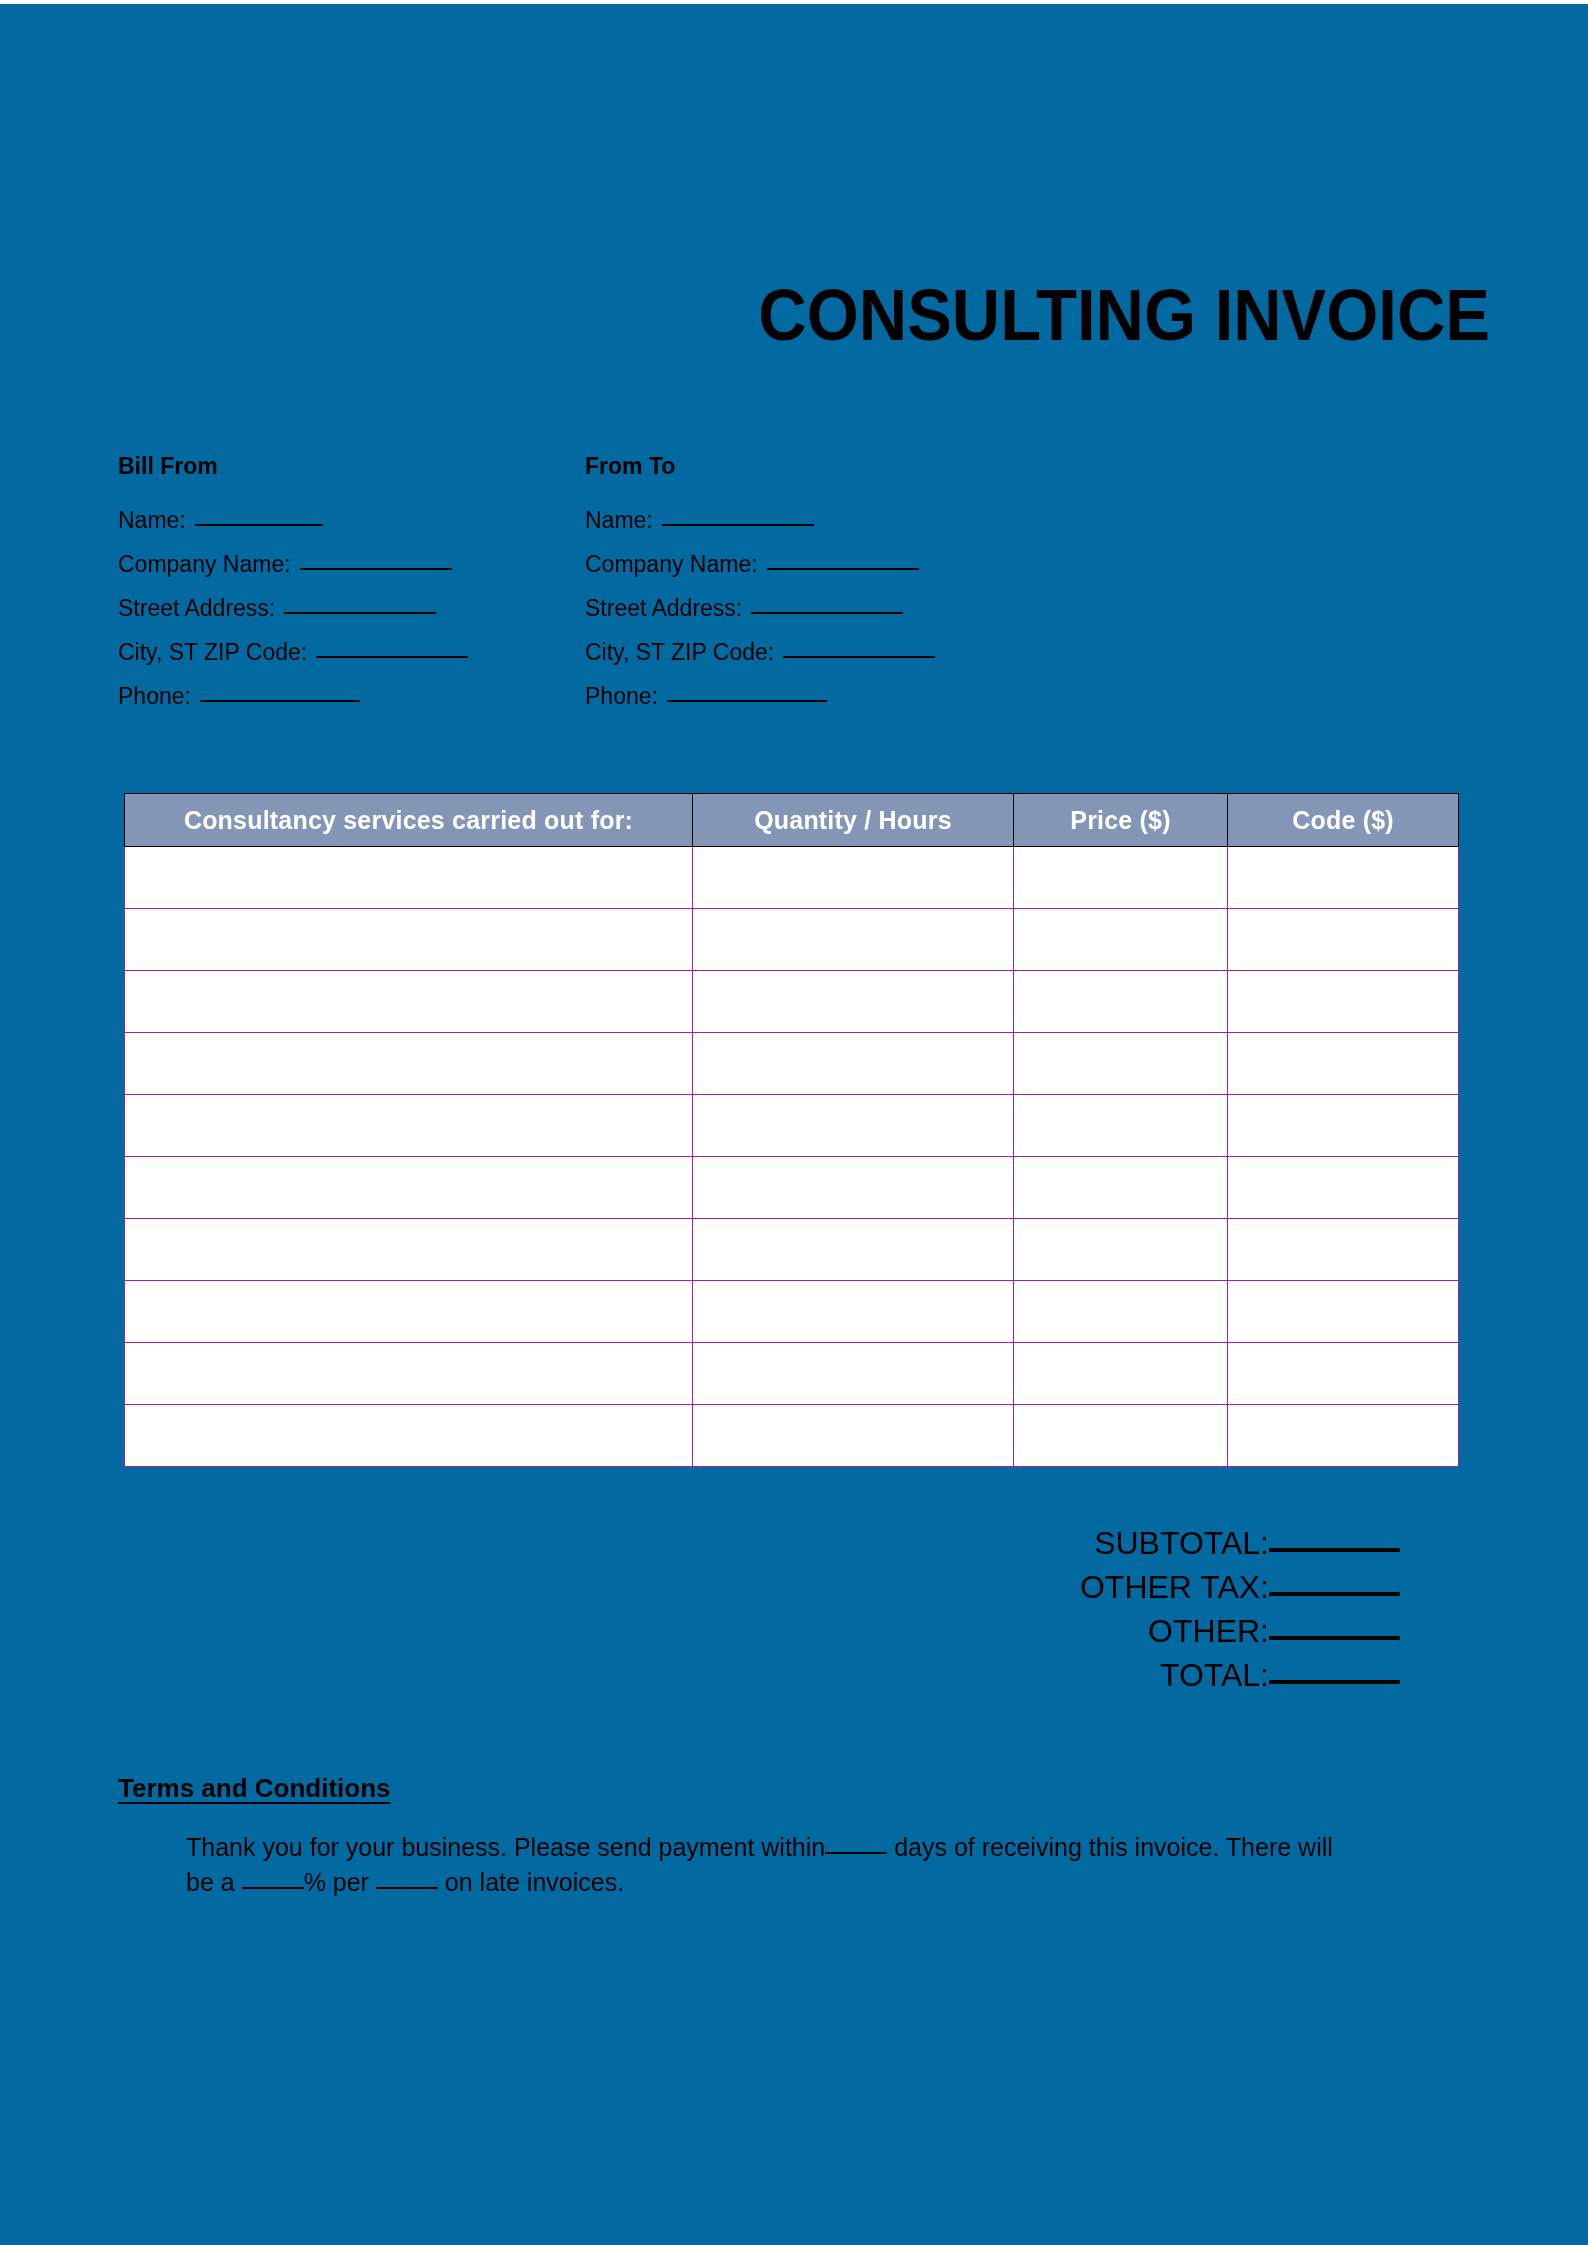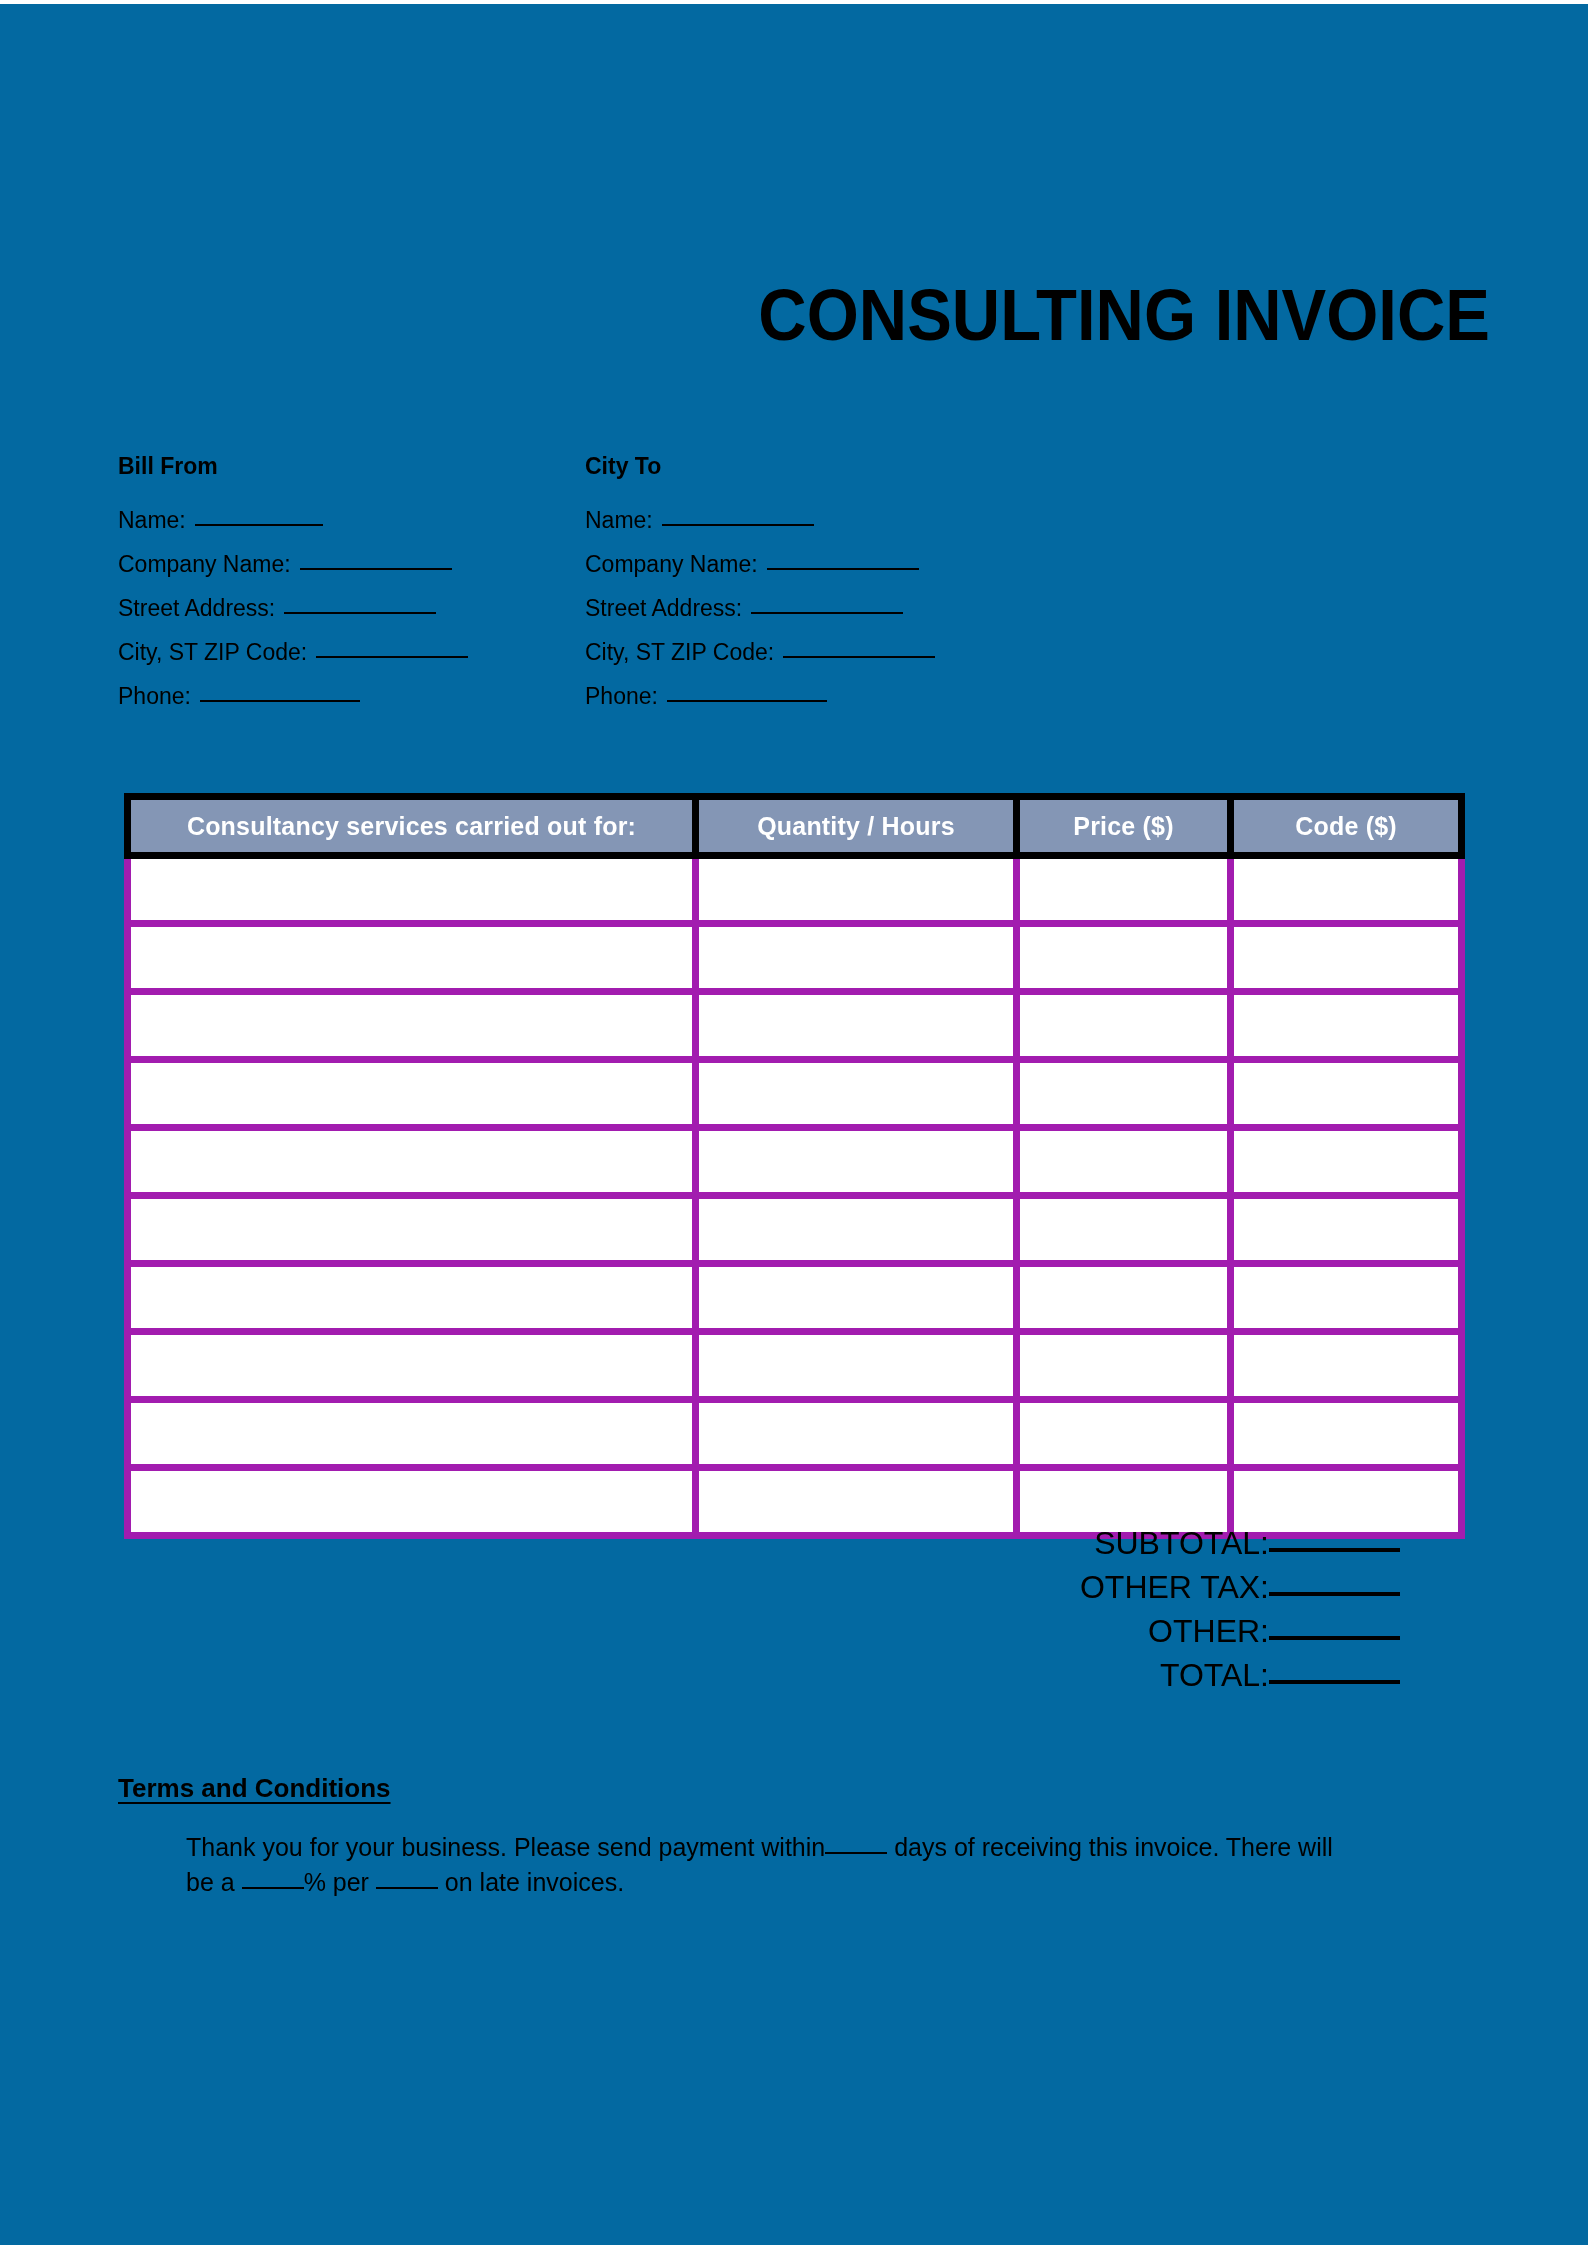--- a/index.html
+++ b/index.html
@@ -105,21 +105,21 @@
   
   .items {
     position: absolute;
     left: 124px;
     top: 789px;
     width: 1334px;
     border-collapse: collapse;
     table-layout: fixed;
   }
   .items th, .items td {
-    border: 7px solid #a21caf;
+    border: 1px solid #a21caf;
     padding: 0;
     margin: 0;
   }
   .items thead th {
     background: #8496b5;
     color: #ffffff;
     font-family: "Liberation Sans Narrow", "Liberation Sans", sans-serif;
     font-weight: bold;
     font-size: 25px;
     height: 52px;
@@ -215,21 +215,21 @@
     </div>
     <div class="field">
       <span class="lbl">City, ST ZIP Code:</span><span class="blank b-city"></span>
     </div>
     <div class="field">
       <span class="lbl">Phone:</span><span class="blank b-phone"></span>
     </div>
   </div>
 
   <div class="col col-to">
-    <div class="col-heading">City To</div>
+    <div class="col-heading">From To</div>
 
     <div class="field">
       <span class="lbl">Name:</span><span class="blank b-company"></span>
     </div>
     <div class="field">
       <span class="lbl">Company Name:</span><span class="blank b-company"></span>
     </div>
     <div class="field">
       <span class="lbl">Street Address:</span><span class="blank b-street"></span>
     </div>

